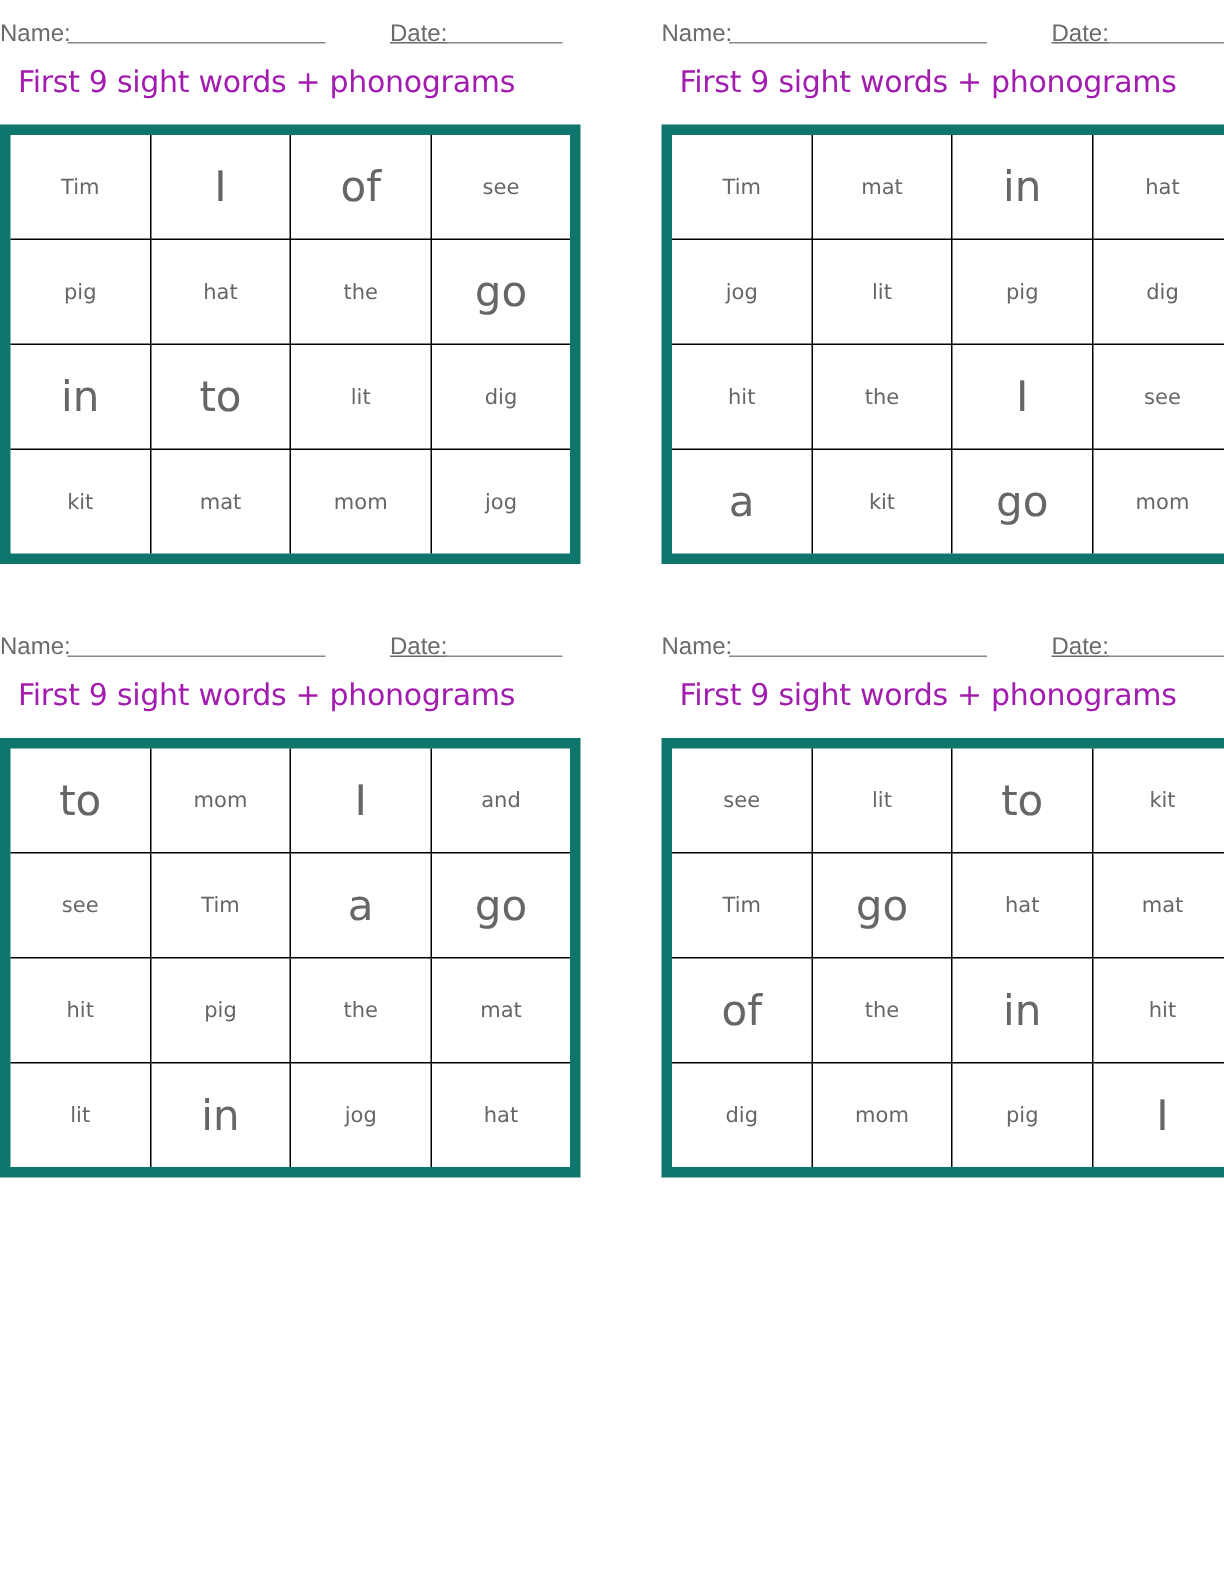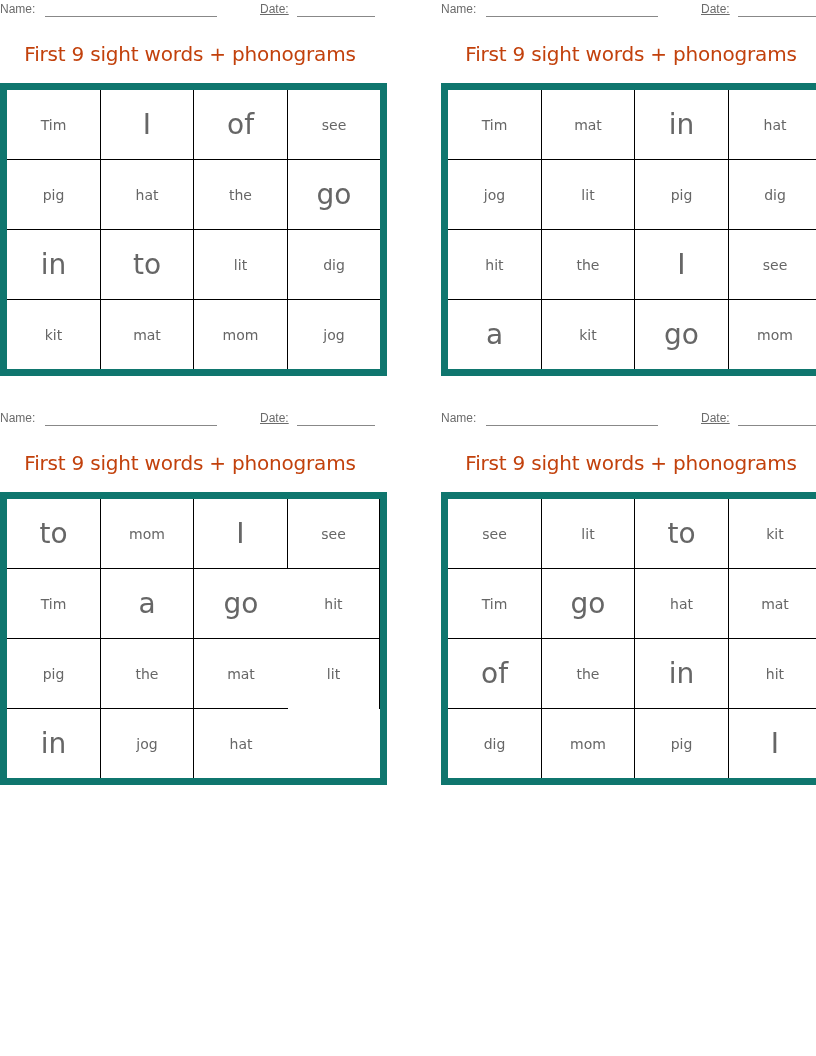--- a/index.html
+++ b/index.html
@@ -3,31 +3,31 @@
 <meta charset="utf-8">
 <style>
   html, body { margin: 0; padding: 0; background: #ffffff; }
   body { width: 816px; height: 1056px; position: relative; overflow: hidden; }
   .card { position: absolute; width: 376px; }
   .card.c0 { left: 0px; top: 0px; }
   .card.c1 { left: 441px; top: 0px; }
   .card.c2 { left: 0px; top: 409px; }
   .card.c3 { left: 441px; top: 409px; }
   .header-line {
-    position: absolute; top: 2px; left: 0; width: 376px; height: 18px;
-    font-family: "Liberation Sans", sans-serif; font-size: 12px; color: #6b6b6b;
+    position: absolute; top: 14px; left: 0; width: 376px; height: 18px;
+    font-family: "Liberation Sans", sans-serif; font-size: 16px; color: #6b6b6b;
     white-space: nowrap;
   }
   .name-label { position: absolute; left: 0; top: 0; }
   .name-line { position: absolute; left: 45px; top: 14px; width: 172px; border-bottom: 1px solid #888; }
   .date-label { position: absolute; left: 260px; top: 0; text-decoration: underline; }
   .date-line { position: absolute; left: 297px; top: 14px; width: 78px; border-bottom: 1px solid #888; }
   .title {
-    position: absolute; top: 42px; left: 2px; width: 376px; text-align: center;
-    font-family: "DejaVu Sans", sans-serif; font-size: 20px; color: #c2410c; white-space: nowrap;
+    position: absolute; top: 42px; left: 12px; width: 376px; text-align: left;
+    font-family: "DejaVu Sans", sans-serif; font-size: 20px; color: #a21caf; white-space: nowrap;
     letter-spacing: -0.2px;
   }
   .grid {
     position: absolute; top: 83px; left: 0;
     width: 373px; height: 279px;
     border: 7px solid #0f766e;
     display: grid;
     grid-template-columns: 94px 93px 94px 92px;
     grid-template-rows: 70px 70px 70px 69px;
     box-sizing: content-box;
@@ -105,20 +105,21 @@
       <span class="name-label">Name:</span>
       <span class="name-line"></span>
       <span class="date-label">Date:</span>
       <span class="date-line"></span>
     </div>
     <div class="title">First 9 sight words + phonograms</div>
     <div class="grid">
         <div class="cell big">to</div>
         <div class="cell">mom</div>
         <div class="cell big">I</div>
+        <div class="cell lastcol">and</div>
         <div class="cell">see</div>
         <div class="cell">Tim</div>
         <div class="cell big">a</div>
         <div class="cell big lastcol">go</div>
         <div class="cell">hit</div>
         <div class="cell">pig</div>
         <div class="cell">the</div>
         <div class="cell lastcol">mat</div>
         <div class="cell lastrow">lit</div>
         <div class="cell big lastrow">in</div>

